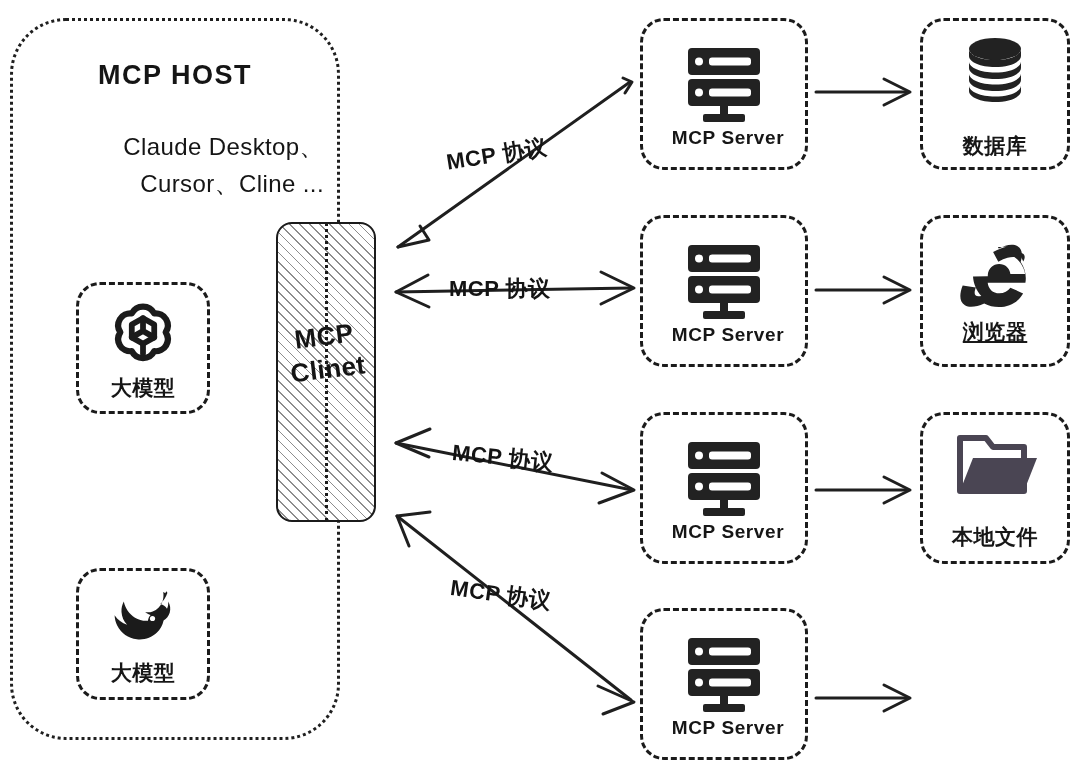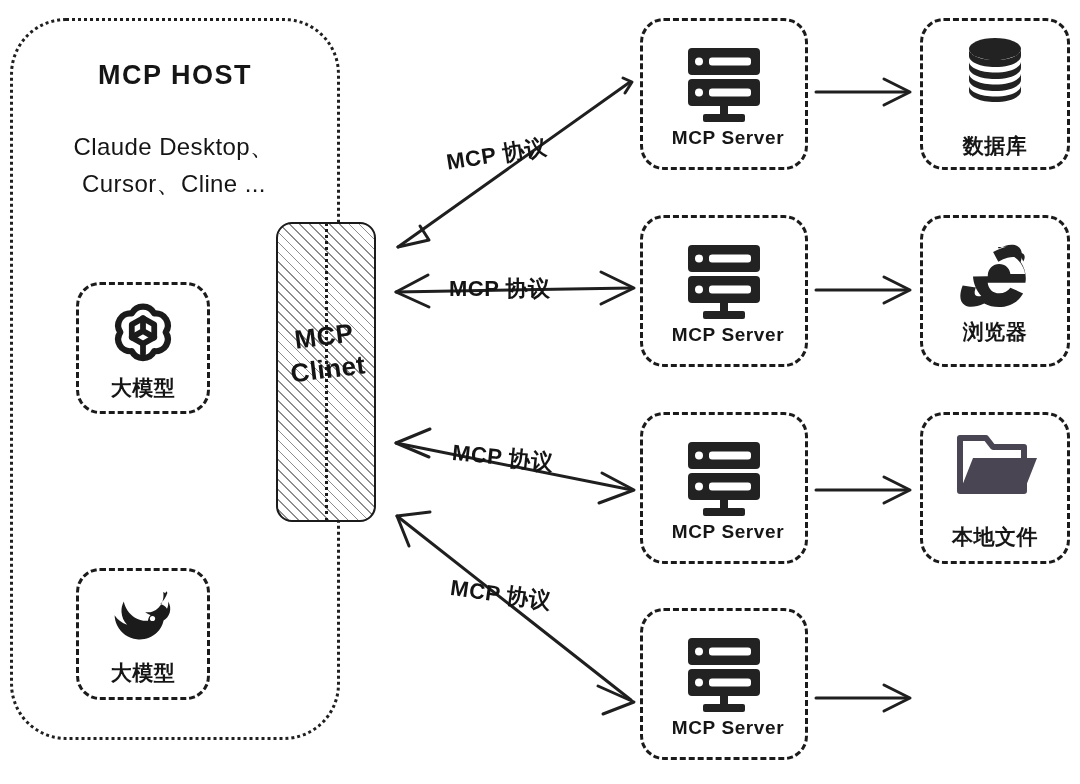--- a/index.html
+++ b/index.html
@@ -30,21 +30,21 @@
     text-align:center;
     font-size:27px;
     letter-spacing:1.5px;
     font-weight:600;
     color:#151515;
   }
   .host-sub{
     position:absolute;
     left:24px; top:128px;
     width:300px;
-    text-align:center;
+    text-align:right;
     font-size:24px;
     line-height:1.55;
     color:#151515;
     letter-spacing:0.4px;
   }
   
   .dbox{
     position:absolute;
     box-sizing:border-box;
     border:3px dashed #1b1b1b;
@@ -206,21 +206,21 @@
         <rect x="8" y="37" width="72" height="27" rx="4" fill="#222"></rect>
         <circle cx="19" cy="50.5" r="4" fill="#fff"></circle>
         <rect x="29" y="46.5" width="42" height="8" rx="3" fill="#fff"></rect>
         <rect x="40" y="64" width="8" height="13" fill="#222"></rect>
         <rect x="23" y="72" width="42" height="8" rx="2" fill="#222"></rect>
       </svg>
     </span>
     <span class="cap latin">MCP Server</span>
   </div>
 
-  <div class="dbox res-box" style="left:920px; top:215px;">
+  <div class="dbox res-box" style="left:920px; top:215px;text-decoration:underline;">
     <span class="icon-wrap">
       <svg width="86" height="78" viewBox="0 0 86 78">
         <path fill="#222" d="M47 8.5c6.5-3.4 13.6-5.1 18.6-2.2 4.6 2.6 5.3 8.6 3.1 15.6 3.3 4.9 5.1 10.6 5.1 16.4 0 1.5-.1 3-.4 4.4H35.7c.6 6.3 5.2 10.6 11.6 10.6 4.7 0 8.7-2.1 11.1-5.6l12.7 5.7C66.2 62.1 57.4 67 46.9 67c-5.3 0-10.3-1.3-14.7-3.6-7.5 3.3-14.6 4.5-19.3 1.8C7.4 62.1 7.1 54.3 10.7 45.4l13.1 2.2c-1.3 3.5-1.6 6.3-.3 7.7 1.1 1.2 3.2 1.3 5.8.6-4.8-5.2-7.8-12-8.3-19.4l14.8-.3c0-.6 0-1.1.1-1.6h-.1c.8-6.4 5.2-10.6 11.4-10.6 6 0 10.3 3.9 11.2 9.9h14.7c-1.2-7-5.2-13-10.8-16.9-2-.2-4.3.1-6.8.8-2.8.8-5.9 2.1-9.2 3.9l-5.2-9.6c4.8-2.6 9.4-4.4 13.6-5.3-1.7-.1-3.4 0-5.1.3C44.7 7.3 45.8 7 47 8.5z"></path>
         <path fill="#222" d="M66.3 13.2c2.9-.4 5 .1 5.9 1.7.9 1.6.5 3.9-.9 6.5-1.3-2.9-3-5.6-5-8.2z"></path>
       </svg>
     </span>
     <span class="cap">浏览器</span>
   </div>
 
   <div class="dbox server-box" style="left:640px; top:412px;">

